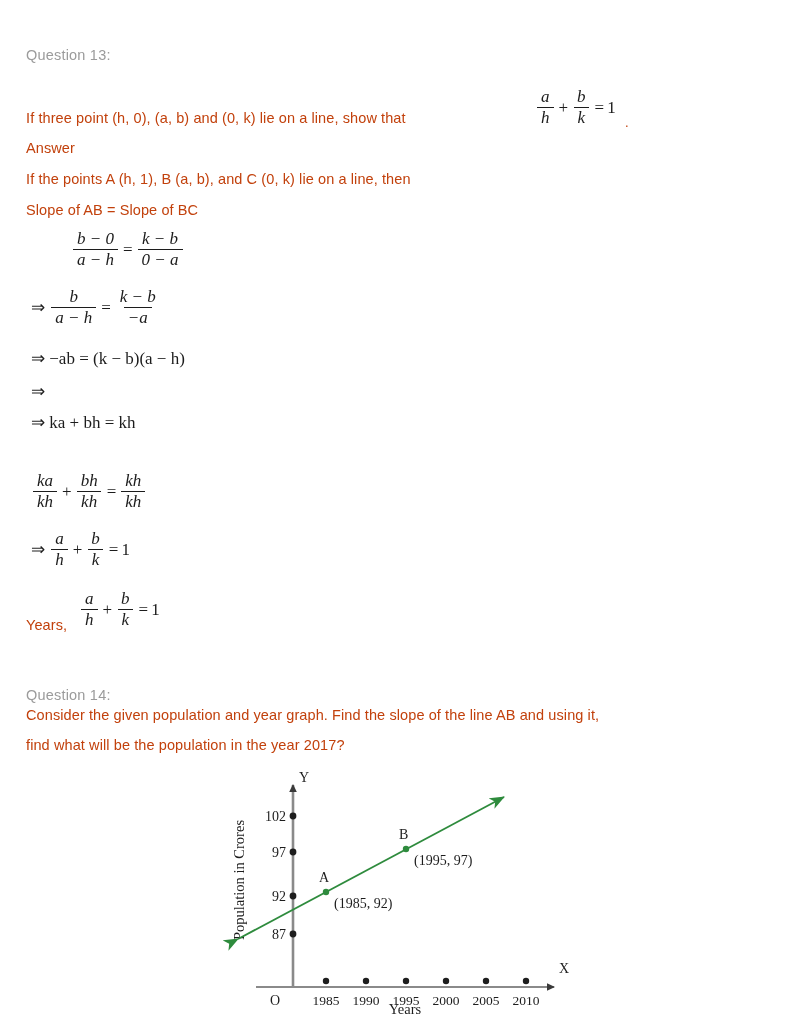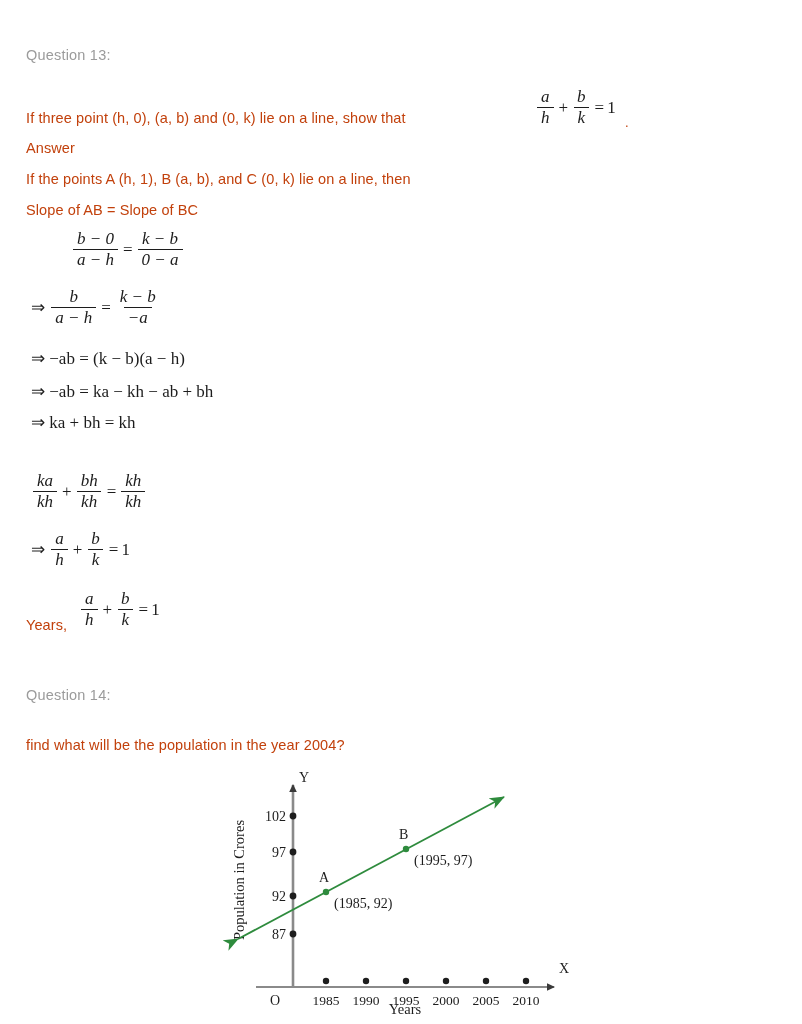--- a/index.html
+++ b/index.html
@@ -141,21 +141,20 @@
     </span>
   </div>
 
   <div class="math" style="left:30px; top:348px;">
     <span class="arrow">⇒</span>
     <span class="it">−ab = (k − b)(a − h)</span>
   </div>
 
   <div class="math" style="left:30px; top:381px;">
     <span class="arrow">⇒</span>
-    <span class="it">−ab = ka − kh − ab + bh</span>
   </div>
 
   <div class="math" style="left:30px; top:412px;">
     <span class="arrow">⇒</span>
     <span class="it">ka + bh = kh</span>
   </div>
 
 
   <div class="math" style="left:30px; top:472px;">
     <span class="frac">
@@ -199,21 +198,22 @@
       <span class="num">b</span>
       <span class="den">k</span>
     </span>
     <span class="op">=</span>
     <span style="font-style:normal;">1</span>
   </div>
   <div class="body-line" style="left:25px; top:617px;">Years,</div>
 
   <div class="q-heading" style="left:25px; top:675px;margin-top:12px;">Question 14:</div>
 
-  <div class="body-line" style="left:25px; top:737px;">find what will be the population in the year 2004?</div>
+  <div class="body-line" style="left:25px; top:707px;">Consider the given population and year graph. Find the slope of the line AB and using it,</div>
+  <div class="body-line" style="left:25px; top:737px;">find what will be the population in the year 2017?</div>
 
   <div class="figure">
     <svg width="370" height="255" viewBox="0 0 370 255" xmlns="http://www.w3.org/2000/svg">
       <defs>
         <marker id="axArrow" markerWidth="9" markerHeight="9" refX="7" refY="4.2" orient="auto" markerUnits="userSpaceOnUse">
           <path d="M0,0.4 L8,4.2 L0,8 z" fill="#3a3a3a"></path>
         </marker>
         <marker id="grnArrowR" markerWidth="16" markerHeight="13" refX="14" refY="6.5" orient="auto" markerUnits="userSpaceOnUse">
           <path d="M0,0.6 L15,6.5 L0,12.4 L4,6.5 z" fill="#2e8b3d"></path>
         </marker>

